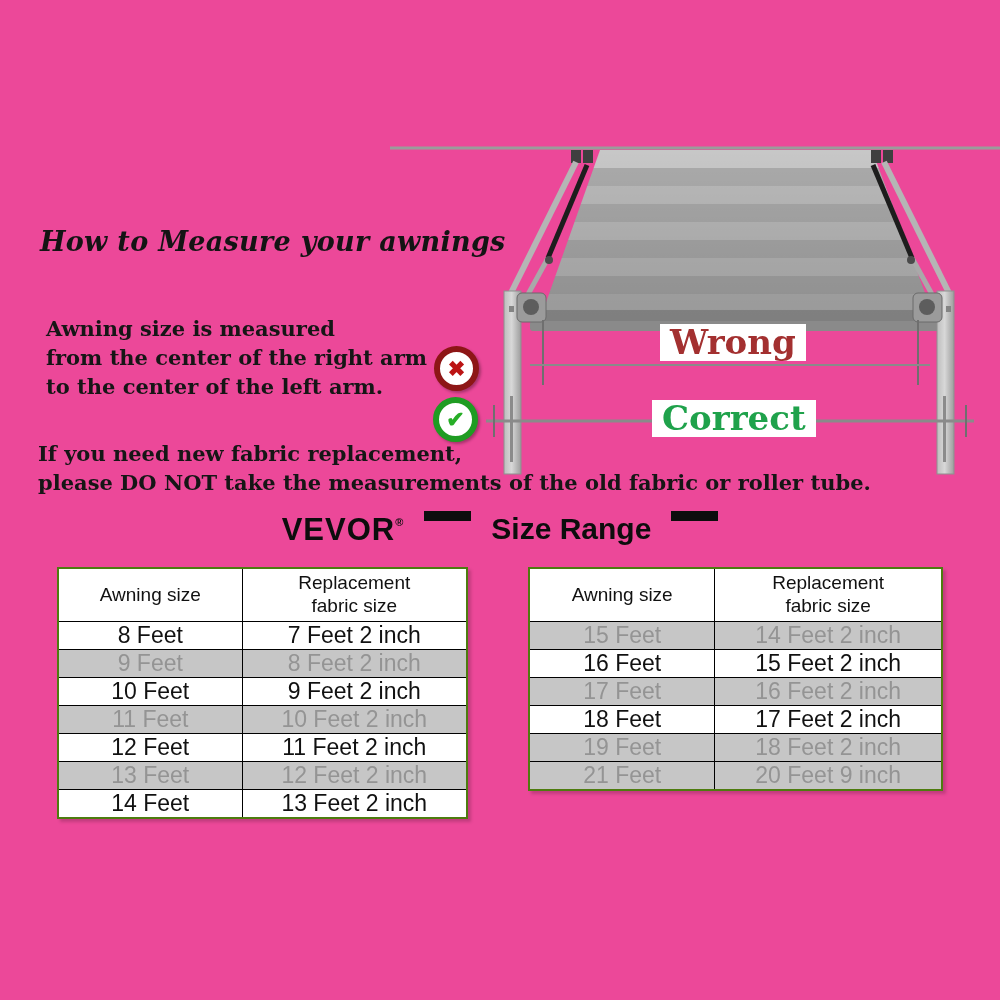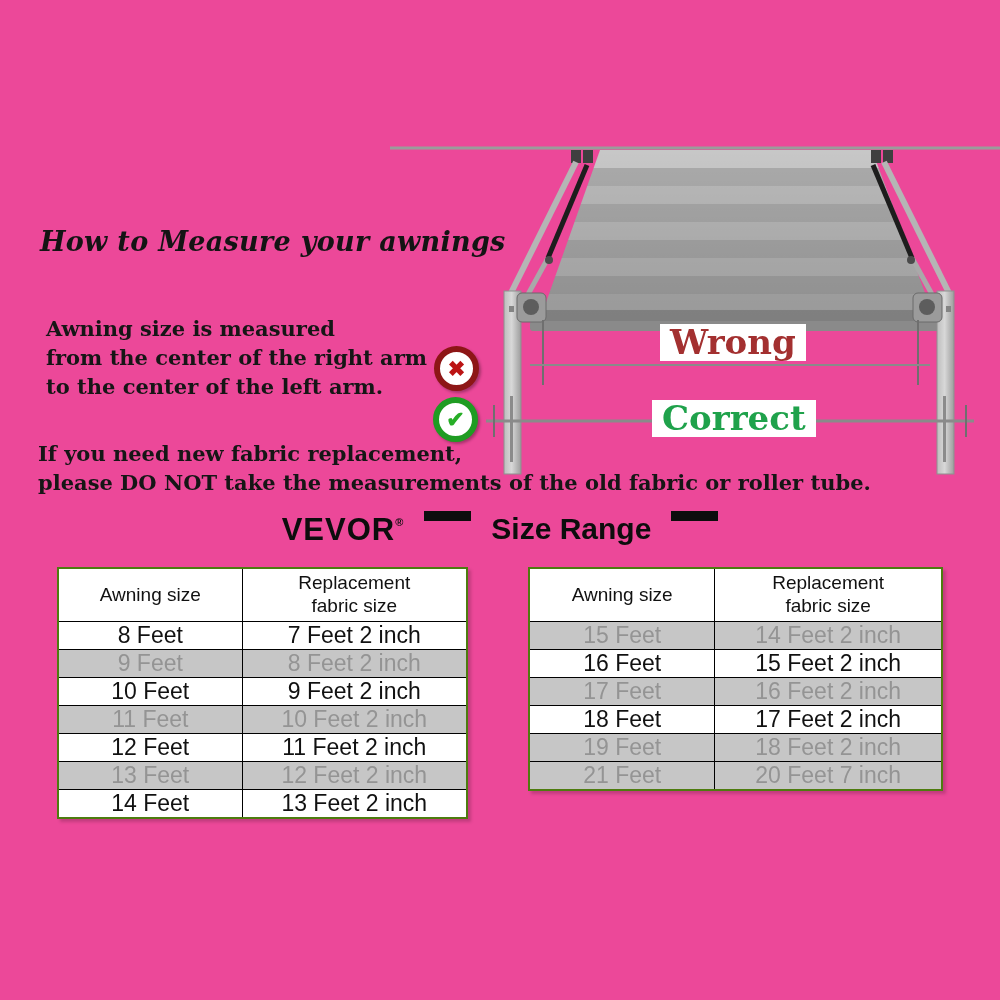--- a/index.html
+++ b/index.html
@@ -236,18 +236,18 @@
     <tr>
           <td>18 Feet</td>
           <td>17 Feet 2 inch</td>
         </tr>
     <tr class="row-gray">
           <td>19 Feet</td>
           <td>18 Feet 2 inch</td>
         </tr>
     <tr class="row-gray">
           <td>21 Feet</td>
-          <td>20 Feet 7 inch</td>
+          <td>20 Feet 9 inch</td>
         </tr>
   </tbody>
     </table>
 
 </div>
 
 </body></html>

